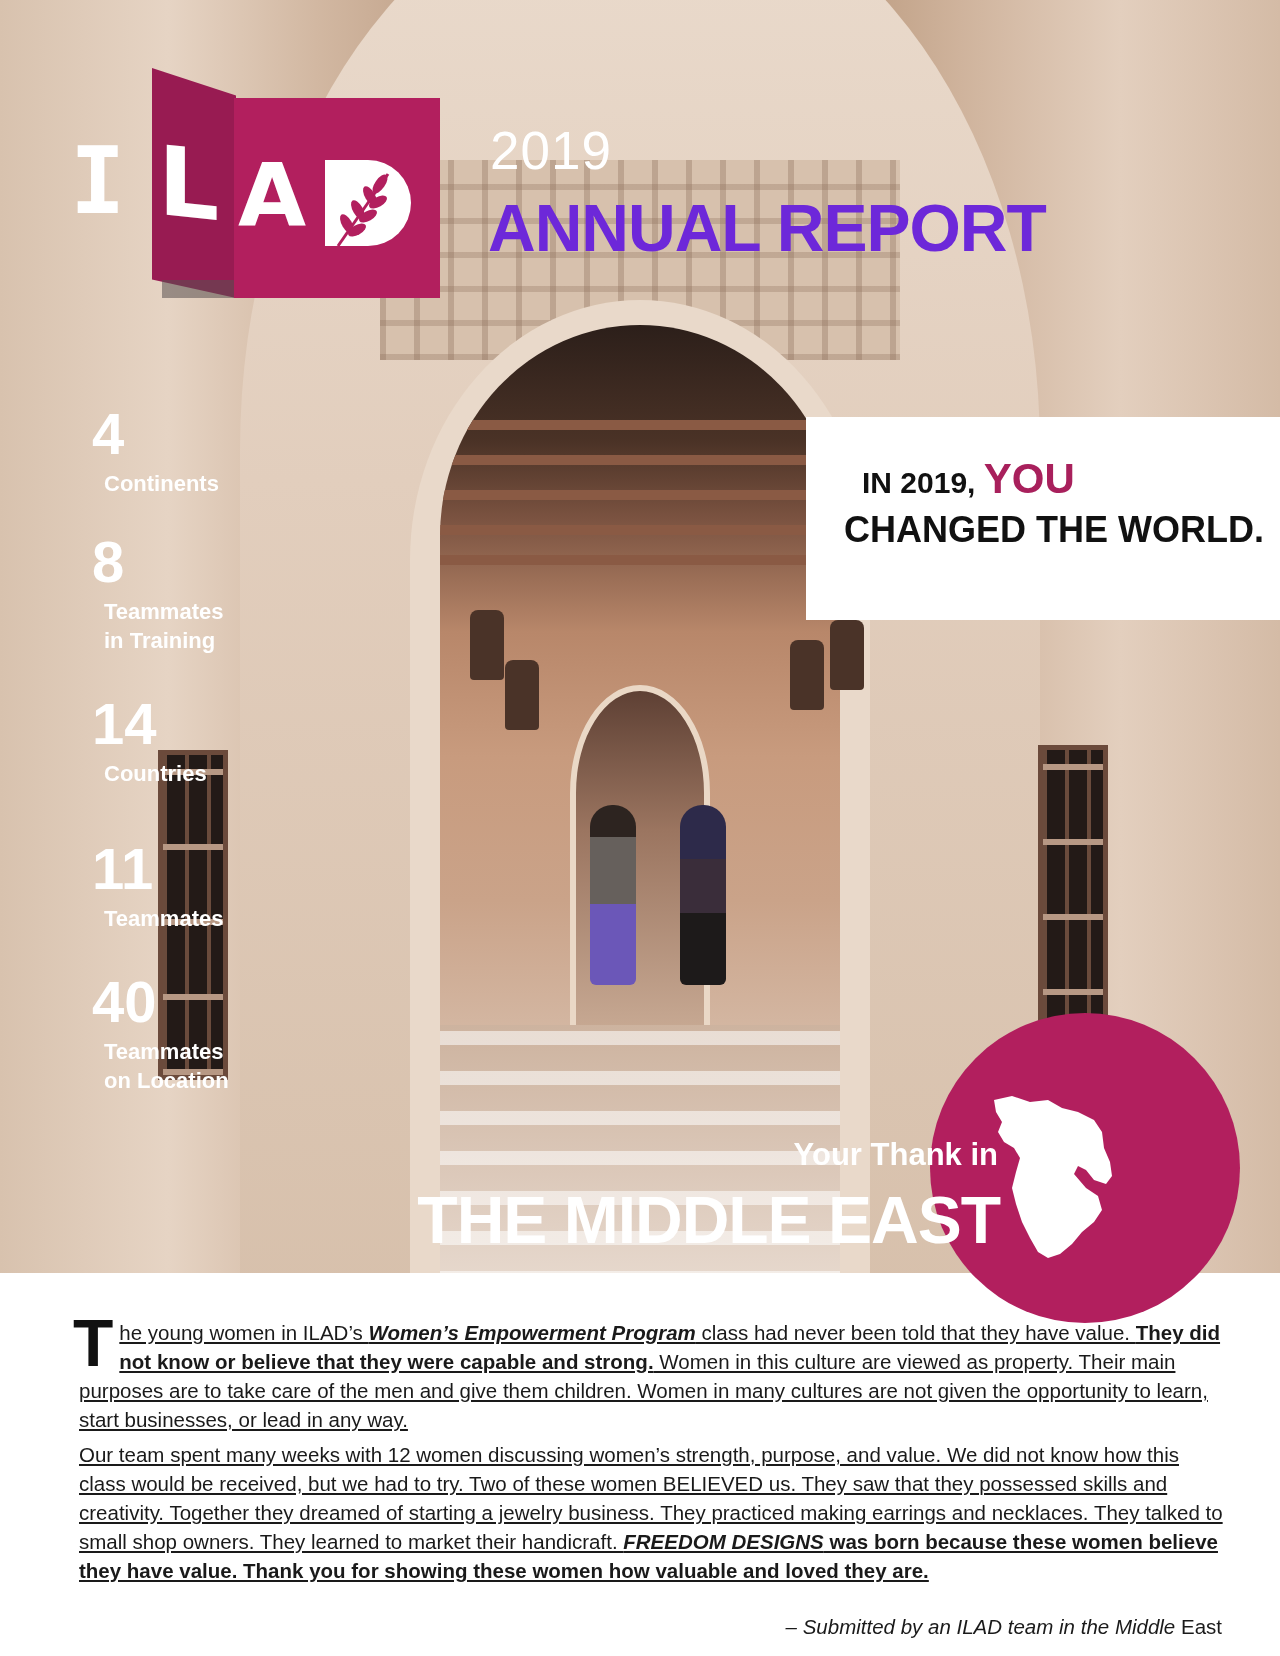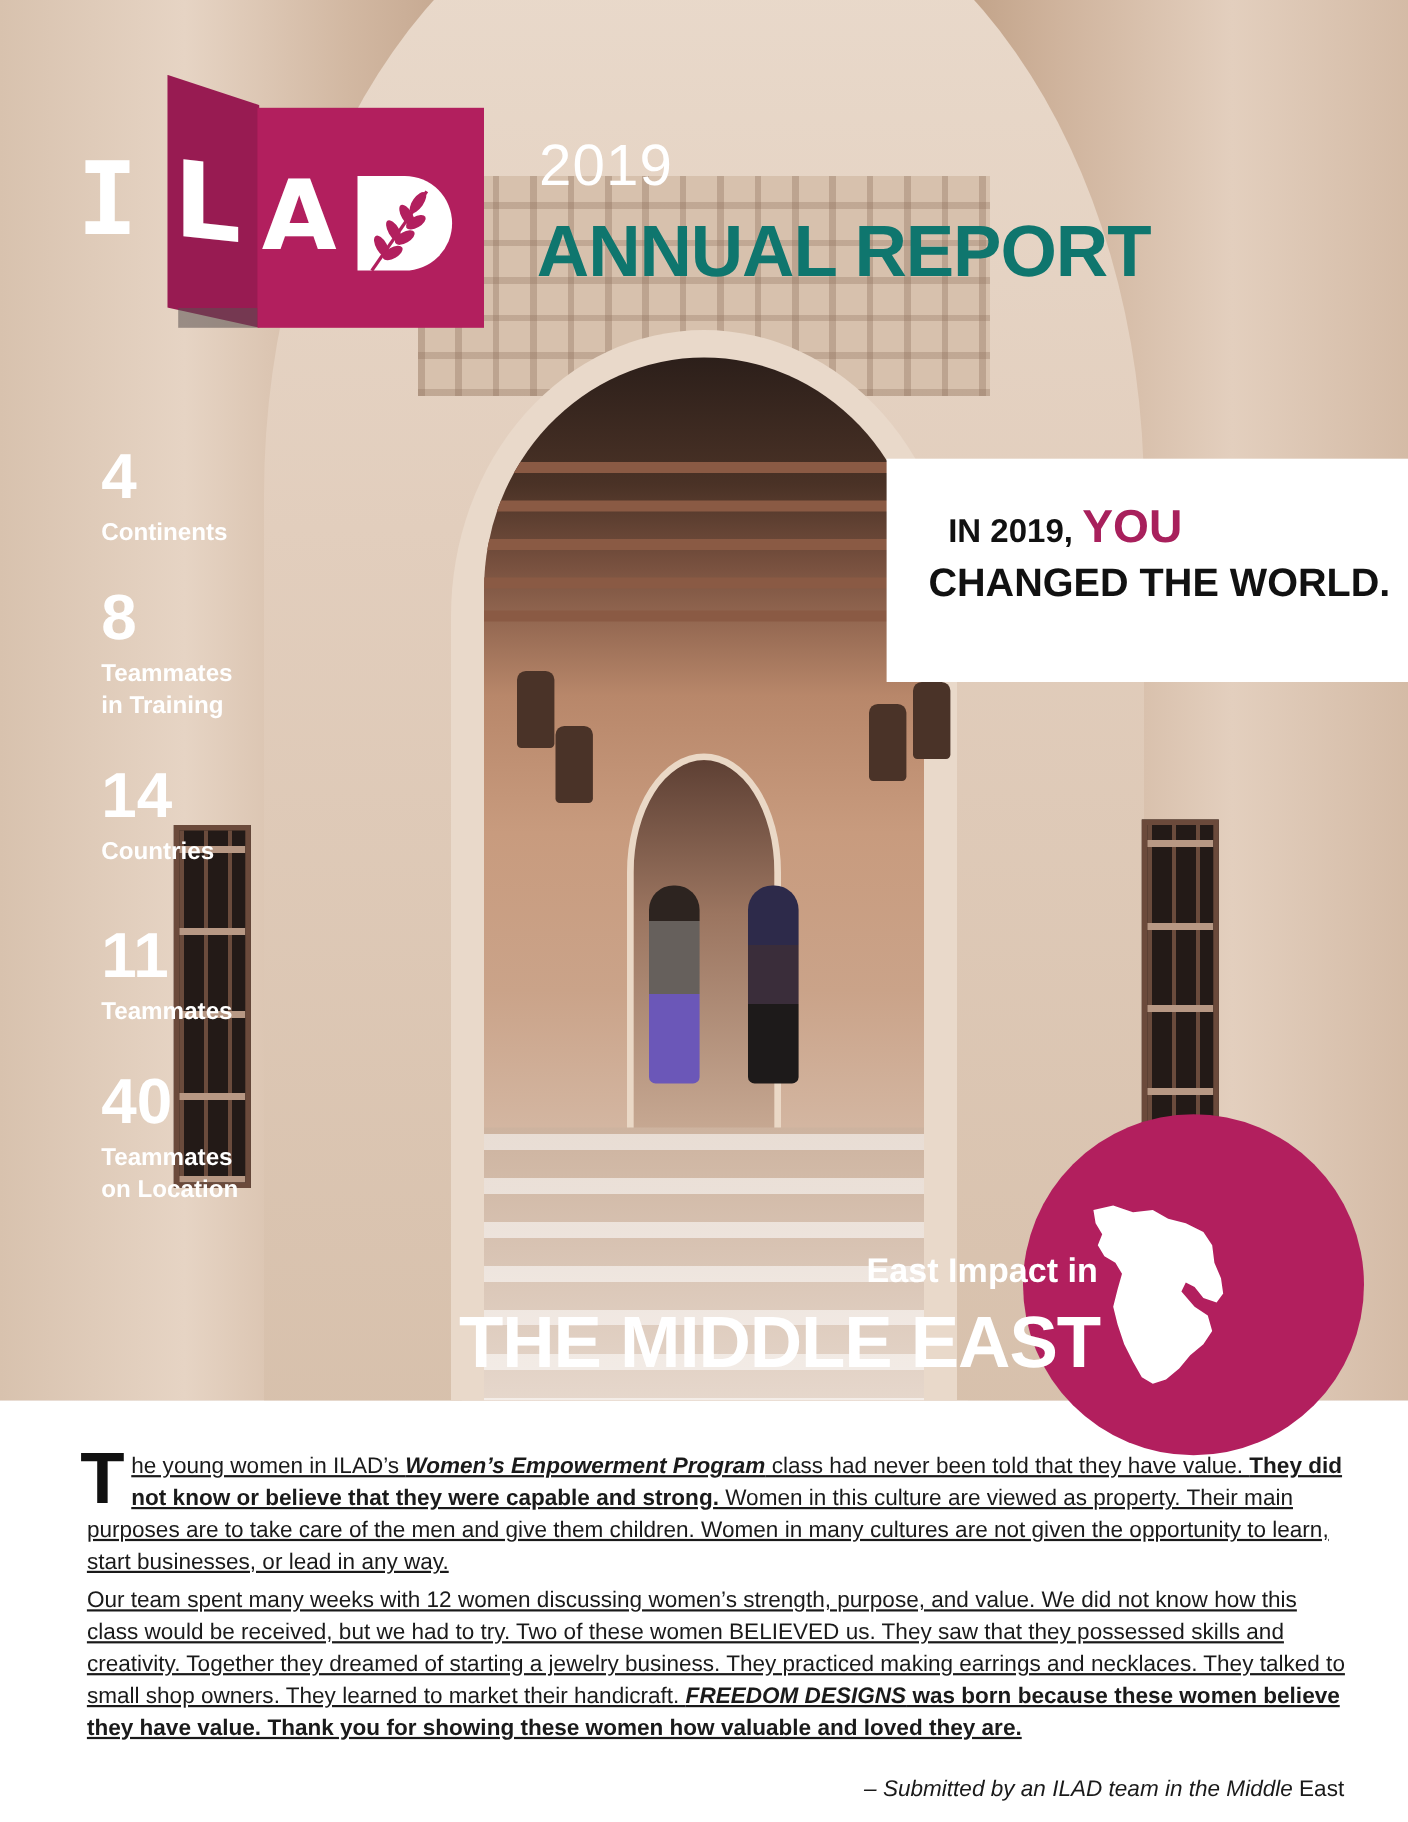--- a/index.html
+++ b/index.html
@@ -96,29 +96,29 @@
     border-radius: 0 44px 44px 0;
   }
   .logo .leaf { position: absolute; left: 262px; top: 102px; width: 64px; height: 78px; }
 
   
   .year {
     position: absolute; left: 490px; top: 120px; color: #fff; font-size: 53px; font-weight: normal;
     letter-spacing: 1px;
   }
   .title {
-    position: absolute; left: 488px; top: 190px; color: #0f766e; font-size: 66px; font-weight: bold;
+    position: absolute; left: 488px; top: 190px; color: #6d28d9; font-size: 66px; font-weight: bold;
     letter-spacing: -1px; white-space: nowrap;
   }
 
   
   .stats { position: absolute; left: 92px; top: 405px; width: 200px; color: #fff; }
   .stat { position: absolute; left: 0; }
   .stat .num { display: block; font-size: 58px; font-weight: bold; line-height: 1; }
-  .stat .lbl { display: block; font-size: 22px; font-weight: bold; line-height: 29px; margin-top: 6px; }
+  .stat .lbl { display: block; font-size: 22px; font-weight: bold; line-height: 29px; margin-top: 6px; margin-left: 12px; }
 
   
   .callout {
     position: absolute; left: 806px; top: 417px; width: 474px; height: 203px; background: #ffffff;
     font-weight: bold; color: #111;
   }
   .callout .c1 { position: absolute; left: 56px; top: 38px; font-size: 30px; white-space: nowrap; }
   .callout .c1 .you { color: #a8205c; font-size: 42px; }
   .callout .c2 { position: absolute; left: 38px; top: 92px; font-size: 36px; white-space: nowrap; }
   .callout .c3 { position: absolute; left: 56px; top: 136px; font-size: 30px; white-space: nowrap; }
@@ -240,21 +240,21 @@
     <span>IN 2019,</span>
     <span class="you">YOU</span>
   </div>
   <div class="c2">CHANGED THE WORLD.</div>
 </div>
 
 <div class="region-circle"></div>
 <svg class="region-map" viewBox="0 0 130 170">
   <path fill="#ffffff" d="M4 8 L22 4 L40 10 L58 8 L72 16 L88 20 L104 28 L112 40 L114 56 L120 70 L122 84 L116 92 L104 88 L96 78 L88 74 L84 82 L96 96 L108 104 L112 118 L104 130 L92 140 L82 152 L70 162 L58 166 L48 160 L40 146 L32 130 L26 112 L22 96 L26 80 L30 66 L24 56 L14 50 L8 40 L12 30 L6 20 Z"></path>
 </svg>
-<div class="region-sub">East Impact in</div>
+<div class="region-sub">Your Thank in</div>
 <div class="region-title">THE MIDDLE EAST</div>
 
 <div class="article">
   <span class="dropcap">T</span>
   <p><span>he young women in ILAD’s </span><span class="bi">Women’s Empowerment Program</span><span> class had never been told that they have value. </span><b>They did not know or believe that they were capable and strong.</b><span> Women in this culture are viewed as property. Their main purposes are to take care of the men and give them children. Women in many cultures are not given the opportunity to learn, start businesses, or lead in any way.</span></p>
   <p><span>Our team spent many weeks with 12 women discussing women’s strength, purpose, and value. We did not know how this class would be received, but we had to try. Two of these women BELIEVED us. They saw that they possessed skills and creativity. Together they dreamed of starting a jewelry business. They practiced making earrings and necklaces. They talked to small shop owners. They learned to market their handicraft. </span><span class="bi">FREEDOM DESIGNS</span><b> was born because these women believe they have value. Thank you for showing these women how valuable and loved they are.</b></p>
 </div>
 <div class="signoff"><i>– Submitted by an ILAD team in the Middle</i><span> East</span></div>
 
 </body></html>

